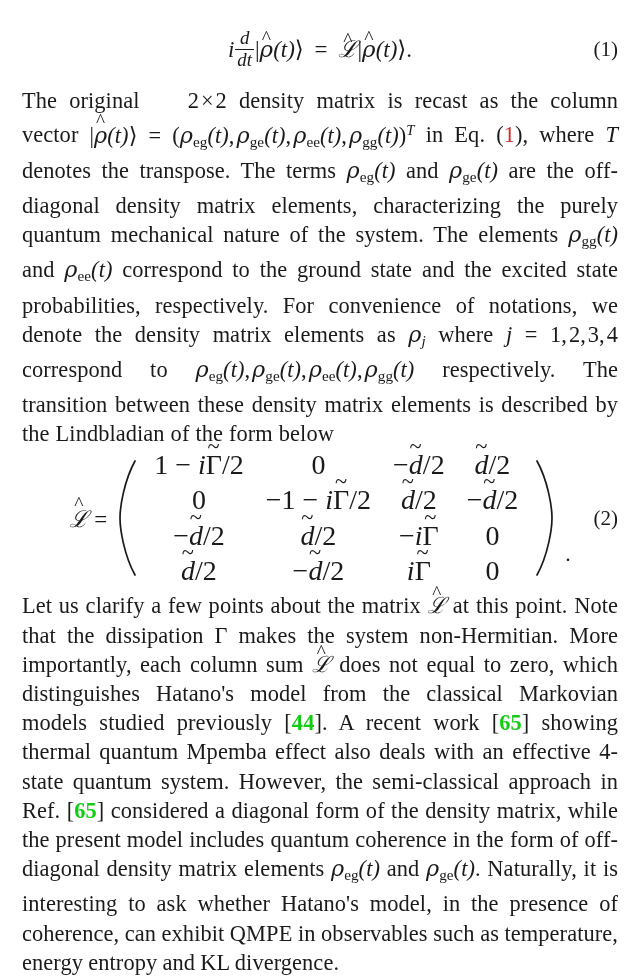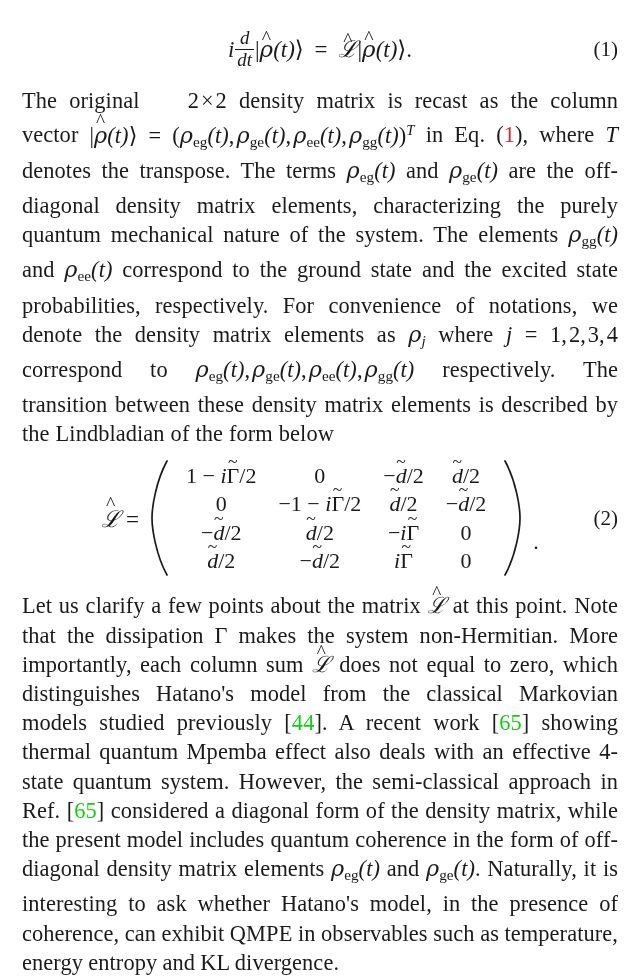--- a/index.html
+++ b/index.html
@@ -125,21 +125,21 @@
   }
   .frac .den {
     display: block;
     font-style: italic;
     border-top: 1.2px solid #1a1a1a;
     padding: 0 2px;
   }
 
   
   .ref-red { color: #d42c2c; }
-  .ref-green { color: #15cc15; }
+  .ref-green { color: #15cc15; font-weight: bold; }
 
   
   .matrix-eq {
     display: flex;
     align-items: center;
     justify-content: center;
     gap: 6px;
     font-size: 22px;
   }
   .mat-lhs {
@@ -152,21 +152,21 @@
     font-size: 22px;
     line-height: 1;
     width: 22px;
     height: 118px;
     position: relative;
     flex: 0 0 auto;
   }
   .paren svg { display: block; }
   table.mat {
     border-collapse: collapse;
-    font-size: 22px;
+    font-size: 28px;
   }
   table.mat td {
     text-align: center;
     padding: 1.5px 11px;
     white-space: nowrap;
     line-height: 1.16;
   }
   .mat-period {
     font-size: 22px;
     align-self: flex-end;

